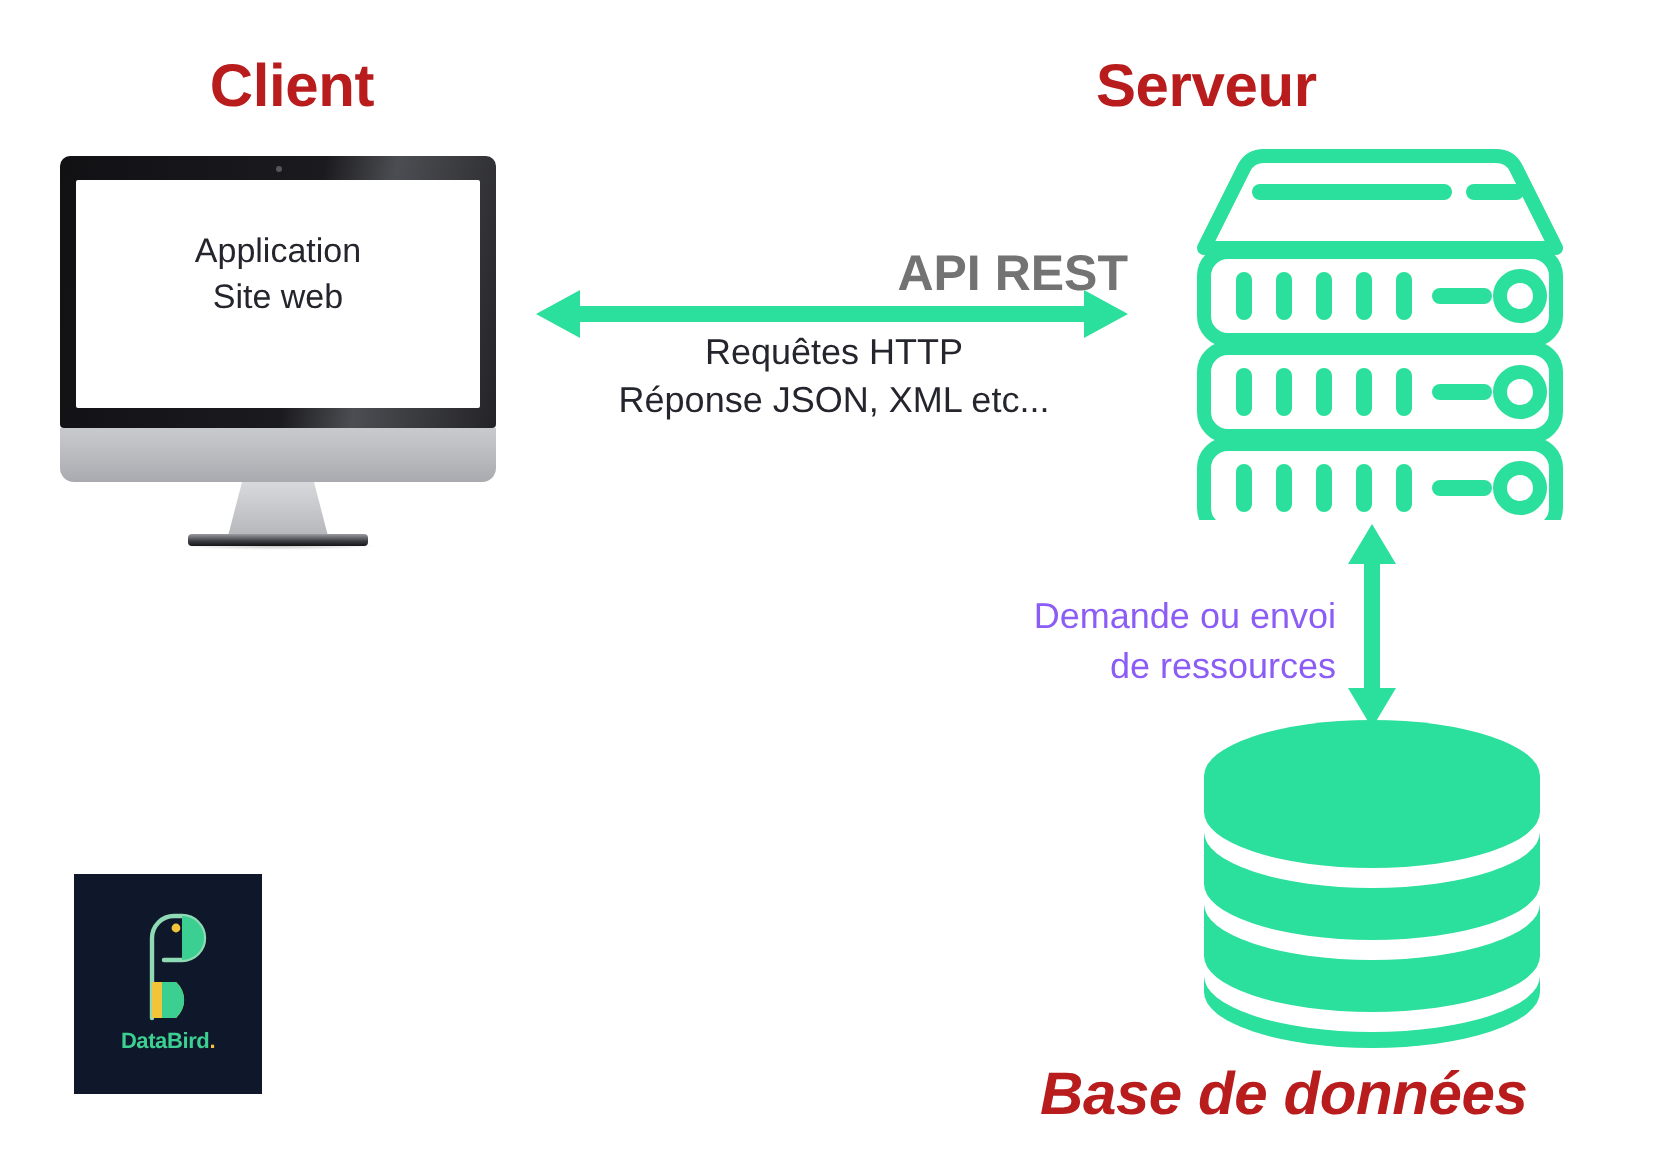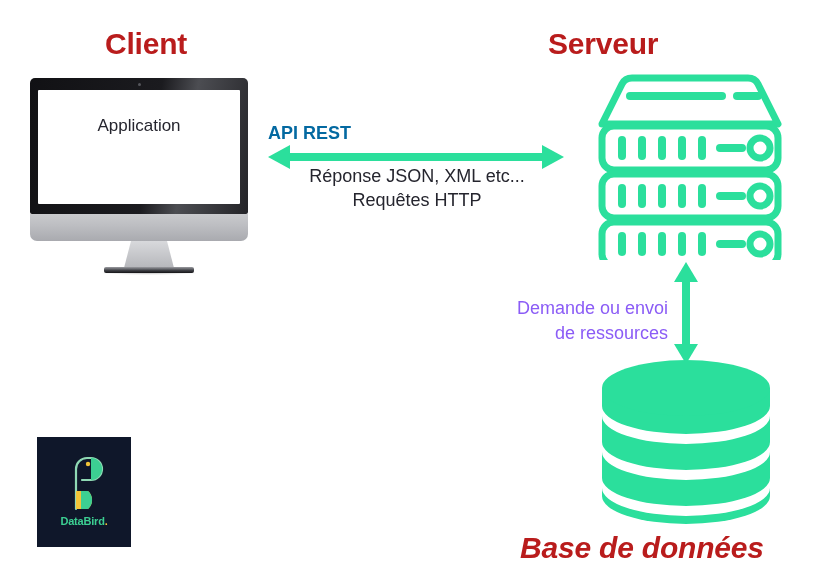--- a/index.html
+++ b/index.html
@@ -45,21 +45,21 @@
     width: 316px;
     text-align: left;
     font-size: 30px;
     font-style: italic;
   }
 
   
   #monitor {
     position: absolute;
     left: 30px; top: 78px;
-    width: 218px; height: 180px; padding-left: 20px;
+    width: 218px; height: 180px;
   }
   .mon-bezel {
     position: absolute;
     left: 0; top: 0;
     width: 218px; height: 136px;
     background: linear-gradient(100deg,#111114 0%, #1b1b1f 55%, #4c4d52 70%, #242428 100%);
     border-radius: 5px 5px 2px 2px;
   }
   .mon-cam {
     position: absolute;
@@ -115,24 +115,24 @@
     margin-left: -50px;
     width: 100px; height: 4px;
     background: radial-gradient(ellipse at center, rgba(0,0,0,.22), rgba(0,0,0,0) 70%);
   }
 
   
   #api-label {
     position: absolute;
     left: 268px; top: 123px;
     width: 296px;
-    text-align: left;
-    font-size: 18px;
+    text-align: right;
+    font-size: 25px;
     font-weight: bold;
-    color: #0369a1;
+    color: #737373;
   }
   #h-arrow {
     position: absolute;
     left: 268px; top: 142px;
     width: 296px; height: 30px;
   }
   #api-sub {
     position: absolute;
     left: 264px; top: 164px;
     width: 306px;
@@ -207,42 +207,43 @@
   <div class="heading" id="client-title">Client</div>
   <div class="heading" id="server-title">Serveur</div>
   <div class="heading" id="db-title">Base de données</div>
 
   <div id="monitor">
     <div class="mon-bezel">
       <div class="mon-cam"></div>
       <div class="mon-screen">
         <div class="screen-text">
           <span>Application</span>
+          <span>Site web</span>
         </div>
       </div>
     </div>
     <div class="mon-chin"></div>
     <div class="mon-neck"></div>
     <div class="mon-base"></div>
     <div class="mon-base-shadow"></div>
   </div>
 
   <div id="api-label">API REST</div>
 
   <svg id="h-arrow" viewBox="0 0 296 30">
     <g fill="#2BDF9C">
       <rect x="18" y="11" width="260" height="8" rx="1"></rect>
       <polygon points="0,15 22,3 22,27"></polygon>
       <polygon points="296,15 274,3 274,27"></polygon>
     </g>
   </svg>
 
   <div id="api-sub">
+    <span>Requêtes HTTP</span>
     <span>Réponse JSON, XML etc...</span>
-    <span>Requêtes HTTP</span>
   </div>
 
   <svg id="server" viewBox="0 0 192 188">
     <g fill="none" stroke="#2BDF9C" stroke-width="7" stroke-linecap="round" stroke-linejoin="round">
 
       <path d="M8 52 L28 12 Q31 6 38 6 L154 6 Q161 6 164 12 L184 52 Z"></path>
     </g>
     <g stroke="#2BDF9C" stroke-width="8" stroke-linecap="round">
       <line x1="36" y1="24" x2="128" y2="24"></line>
       <line x1="143" y1="24" x2="164" y2="24"></line>

